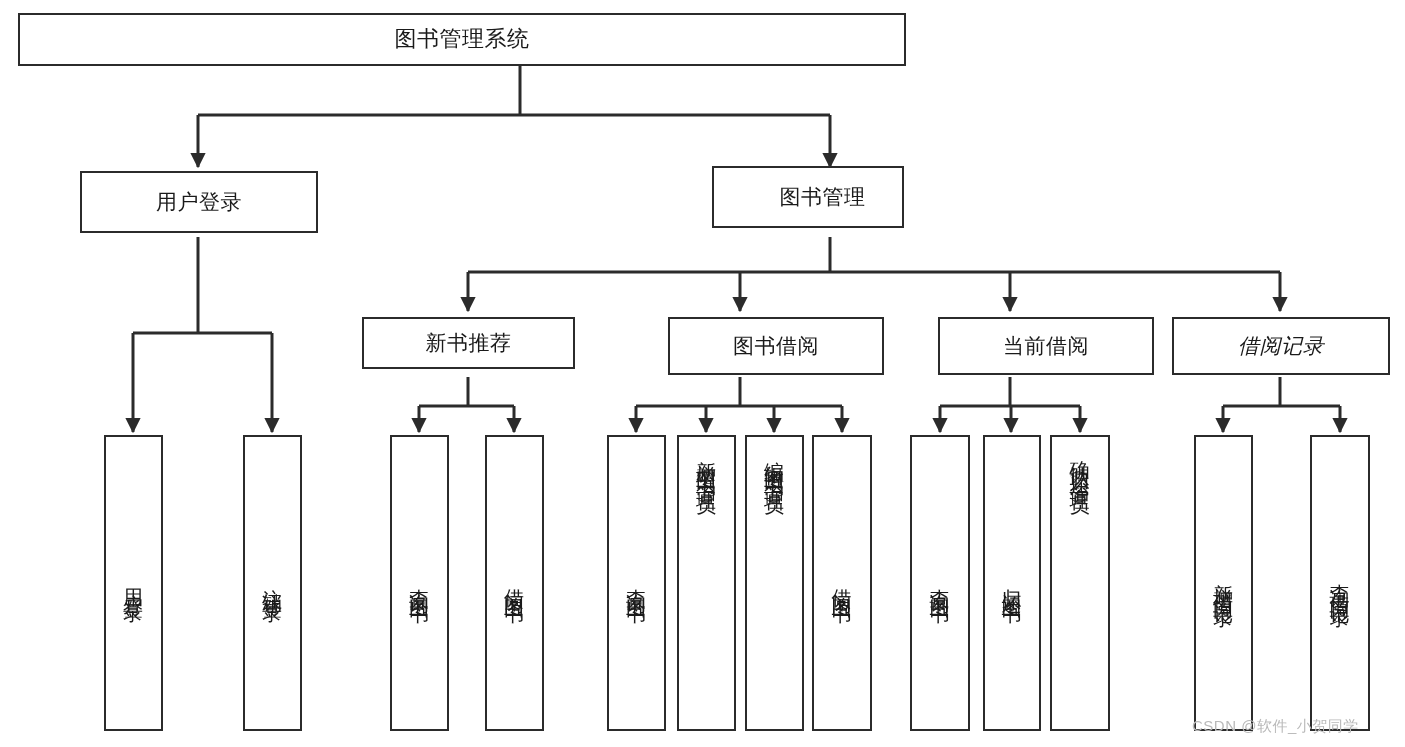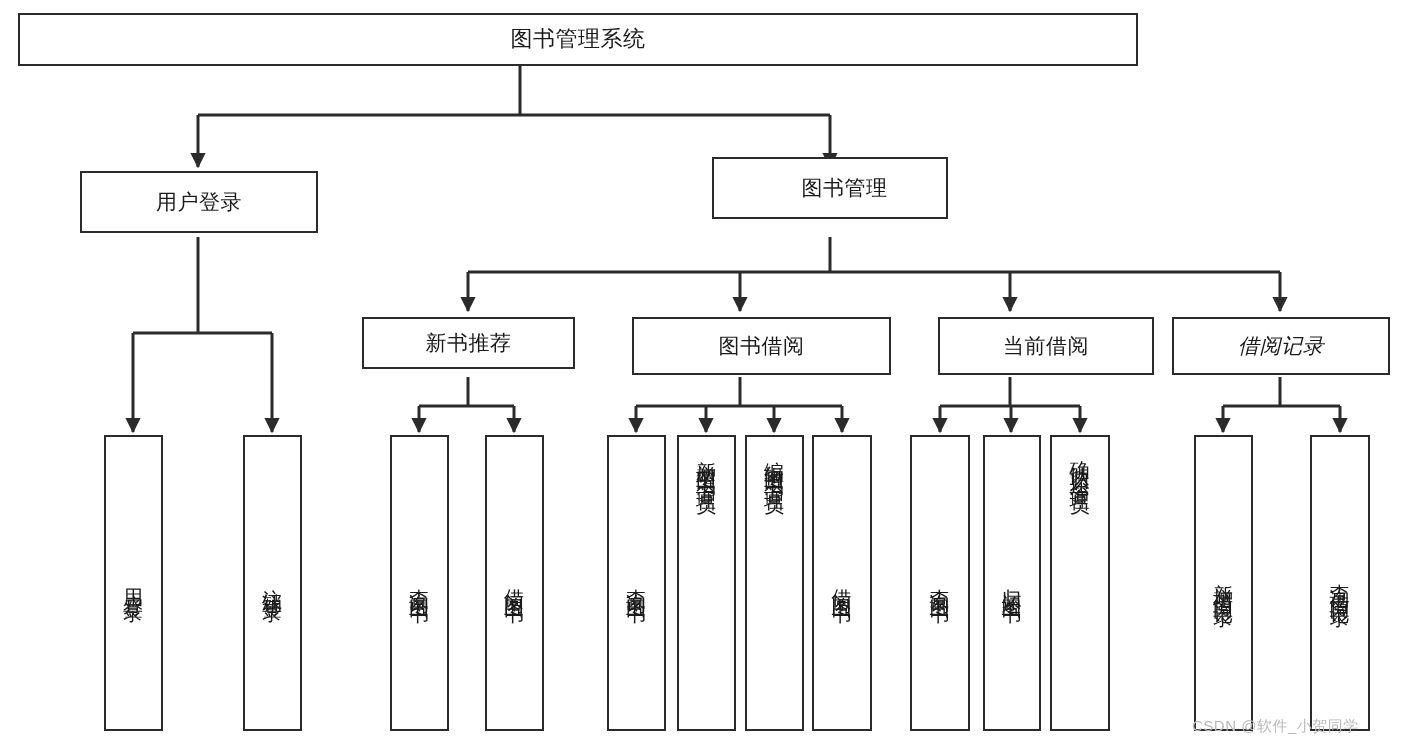--- a/index.html
+++ b/index.html
@@ -127,37 +127,37 @@
       <path d="M 1011 406 L 1011 432" marker-end="url(#arrow)"></path>
       <path d="M 1080 406 L 1080 432" marker-end="url(#arrow)"></path>
 
       <path d="M 1280 377 L 1280 406"></path>
       <path d="M 1223 406 L 1340 406"></path>
       <path d="M 1223 406 L 1223 432" marker-end="url(#arrow)"></path>
       <path d="M 1340 406 L 1340 432" marker-end="url(#arrow)"></path>
     </g>
   </svg>
 
-  <div class="node h root" style="left:18px; top:13px; width:1120px; height:53px;">
+  <div class="node h root" style="left:18px; top:13px; width:888px; height:53px;">
     <span class="label">图书管理系统</span>
   </div>
 
   <div class="node h" style="left:80px; top:171px; width:238px; height:62px;">
     <span class="label">用户登录</span>
   </div>
 
-  <div class="node h" style="left:712px; top:157px; width:236px; height:62px;padding-left:29px;">
+  <div class="node h" style="left:712px; top:166px; width:192px; height:62px;padding-left:29px;">
     <span class="label">图书管理</span>
   </div>
 
   <div class="node h" style="left:362px; top:317px; width:213px; height:52px;">
     <span class="label">新书推荐</span>
   </div>
 
-  <div class="node h" style="left:632px; top:317px; width:259px; height:58px;">
+  <div class="node h" style="left:668px; top:317px; width:216px; height:58px;">
     <span class="label">图书借阅</span>
   </div>
 
   <div class="node h" style="left:938px; top:317px; width:216px; height:58px;">
     <span class="label">当前借阅</span>
   </div>
 
   <div class="node h" style="left:1172px; top:317px; width:218px; height:58px;font-style:italic;">
     <span class="label">借阅记录</span>
   </div>

